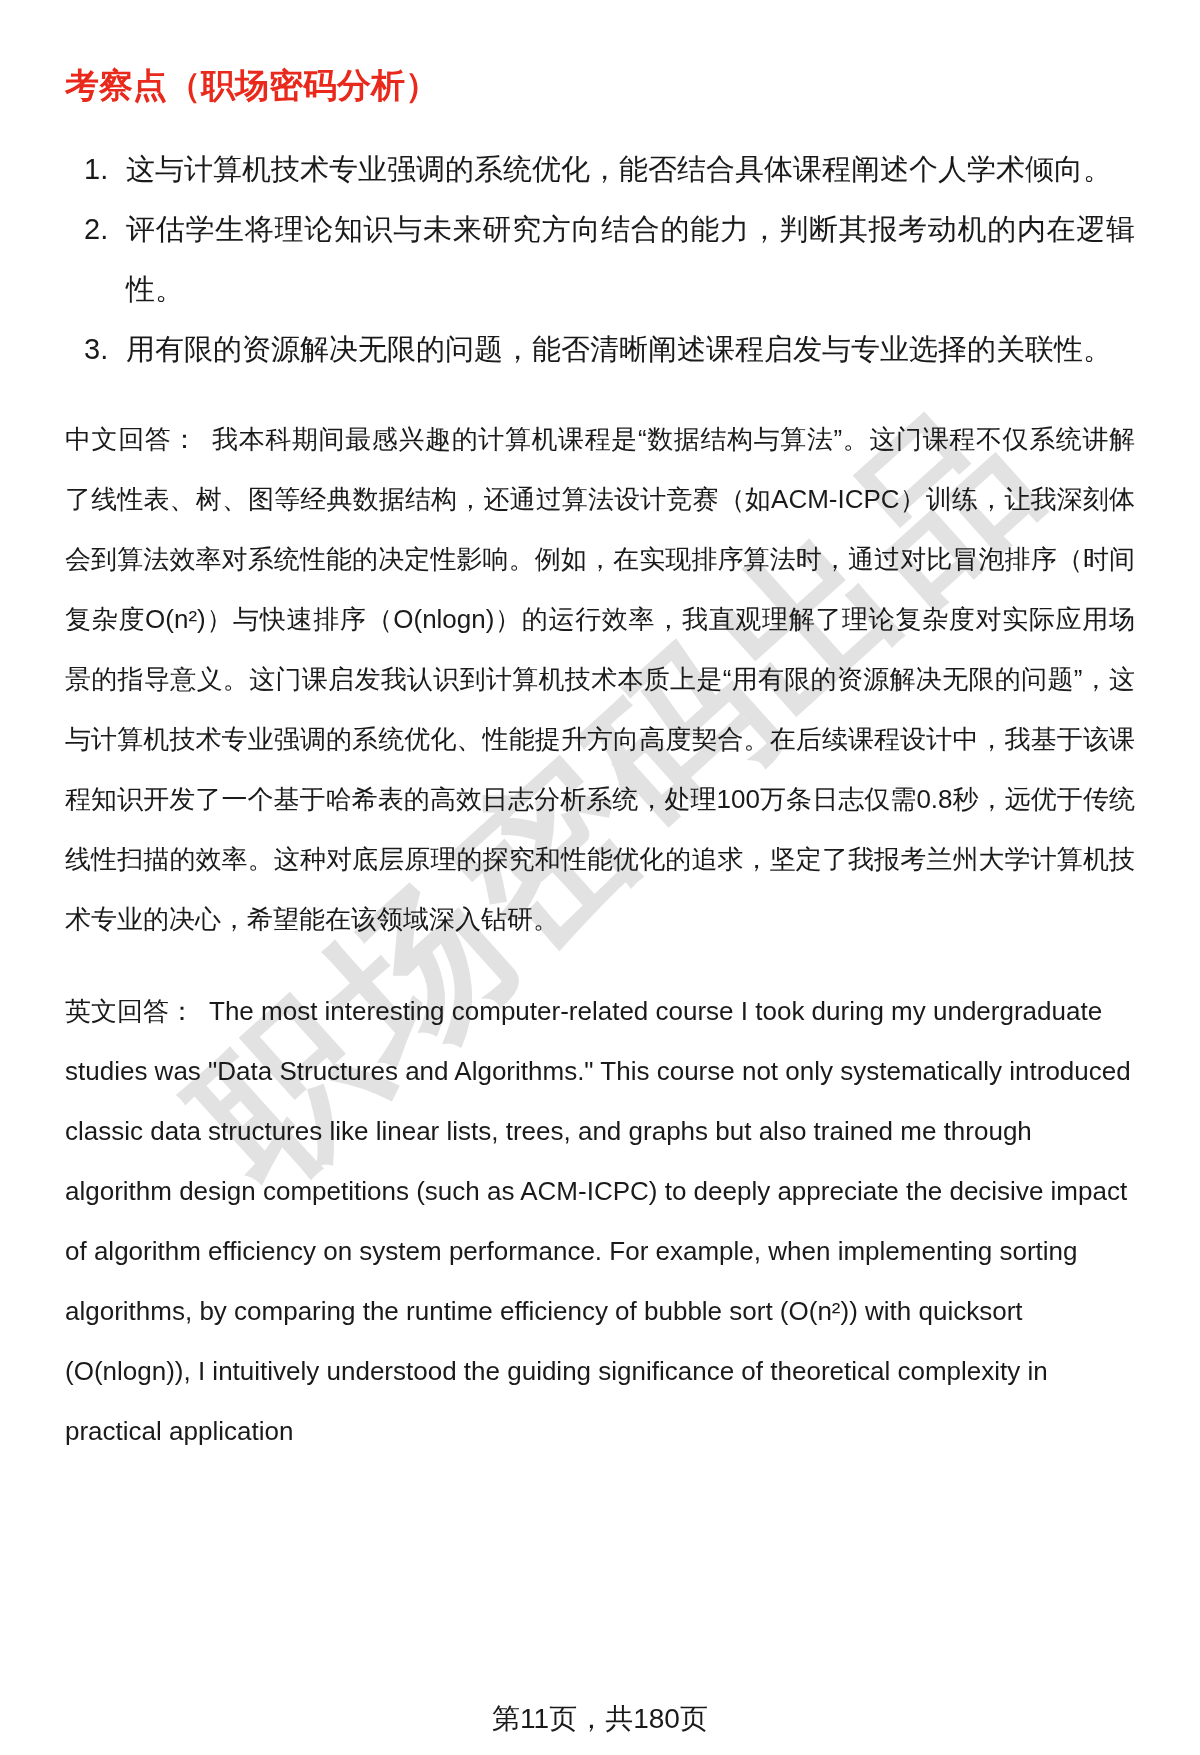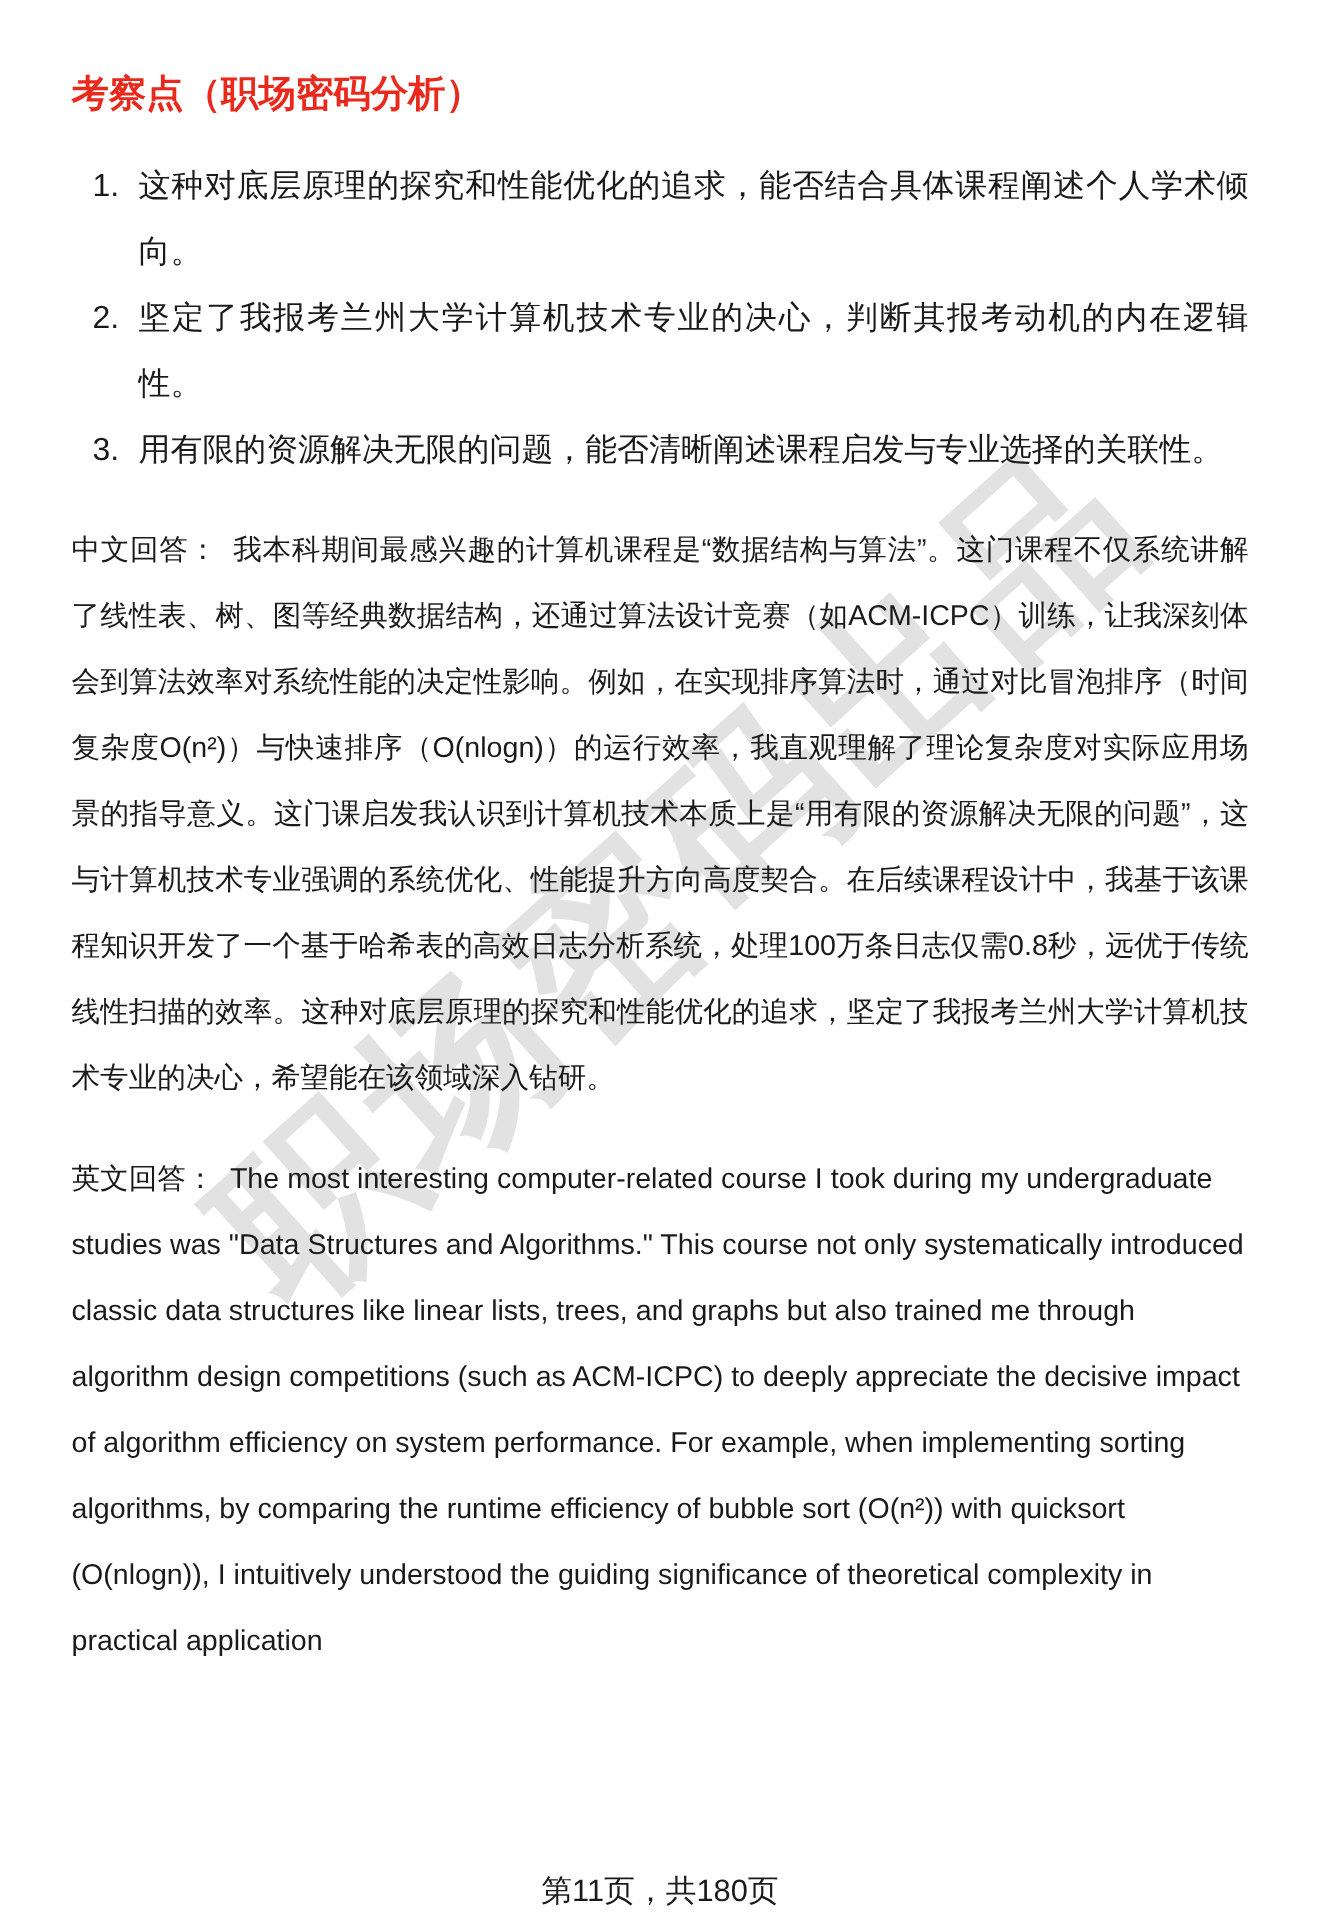--- a/index.html
+++ b/index.html
@@ -93,25 +93,25 @@
 
   <div class="watermark" style="color: rgb(226, 226, 226);">职场密码出品</div>
 
   <div class="content">
 
     <h1 class="heading" style="color: rgb(232, 41, 28);">考察点（职场密码分析）</h1>
 
     <div class="points-list">
       <div class="point-row">
         <span class="point-num">1.</span>
-        <span class="point-text">这种对底层原理的探究和性能优化的追求，能否结合具体课程阐述个人学术倾向。</span>
+        <span class="point-text">这与计算机技术专业强调的系统优化，能否结合具体课程阐述个人学术倾向。</span>
       </div>
       <div class="point-row">
         <span class="point-num">2.</span>
-        <span class="point-text">坚定了我报考兰州大学计算机技术专业的决心，判断其报考动机的内在逻辑性。</span>
+        <span class="point-text">评估学生将理论知识与未来研究方向结合的能力，判断其报考动机的内在逻辑性。</span>
       </div>
       <div class="point-row">
         <span class="point-num">3.</span>
         <span class="point-text">用有限的资源解决无限的问题，能否清晰阐述课程启发与专业选择的关联性。</span>
       </div>
     </div>
 
     <p class="para cn">
       <span class="answer-label">中文回答：</span><span>我本科期间最感兴趣的计算机课程是“数据结构与算法”。这门课程不仅系统讲解了线性表、树、图等经典数据结构，还通过算法设计竞赛（如ACM-ICPC）训练，让我深刻体会到算法效率对系统性能的决定性影响。例如，在实现排序算法时，通过对比冒泡排序（时间复杂度O(n²)）与快速排序（O(nlogn)）的运行效率，我直观理解了理论复杂度对实际应用场景的指导意义。这门课启发我认识到计算机技术本质上是“用有限的资源解决无限的问题”，这与计算机技术专业强调的系统优化、性能提升方向高度契合。在后续课程设计中，我基于该课程知识开发了一个基于哈希表的高效日志分析系统，处理100万条日志仅需0.8秒，远优于传统线性扫描的效率。这种对底层原理的探究和性能优化的追求，坚定了我报考兰州大学计算机技术专业的决心，希望能在该领域深入钻研。</span>
     </p>

